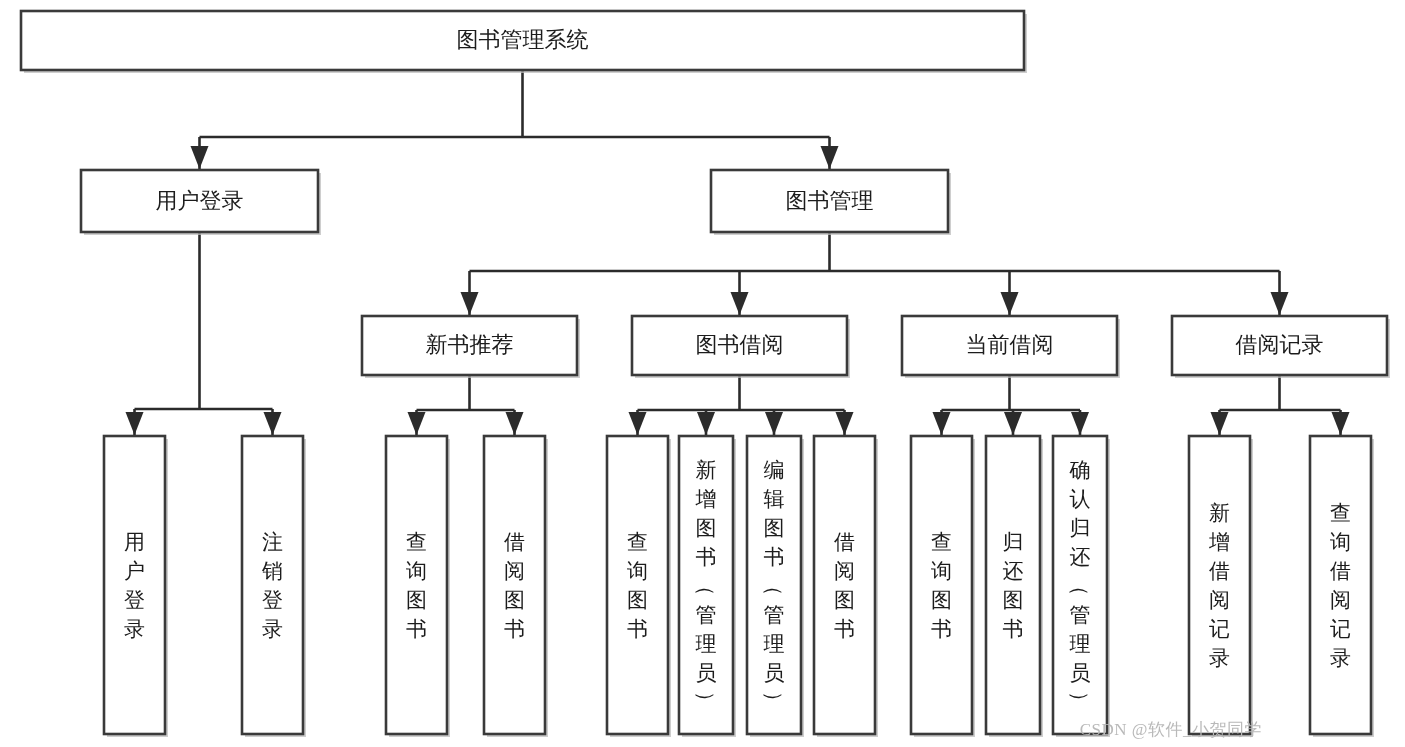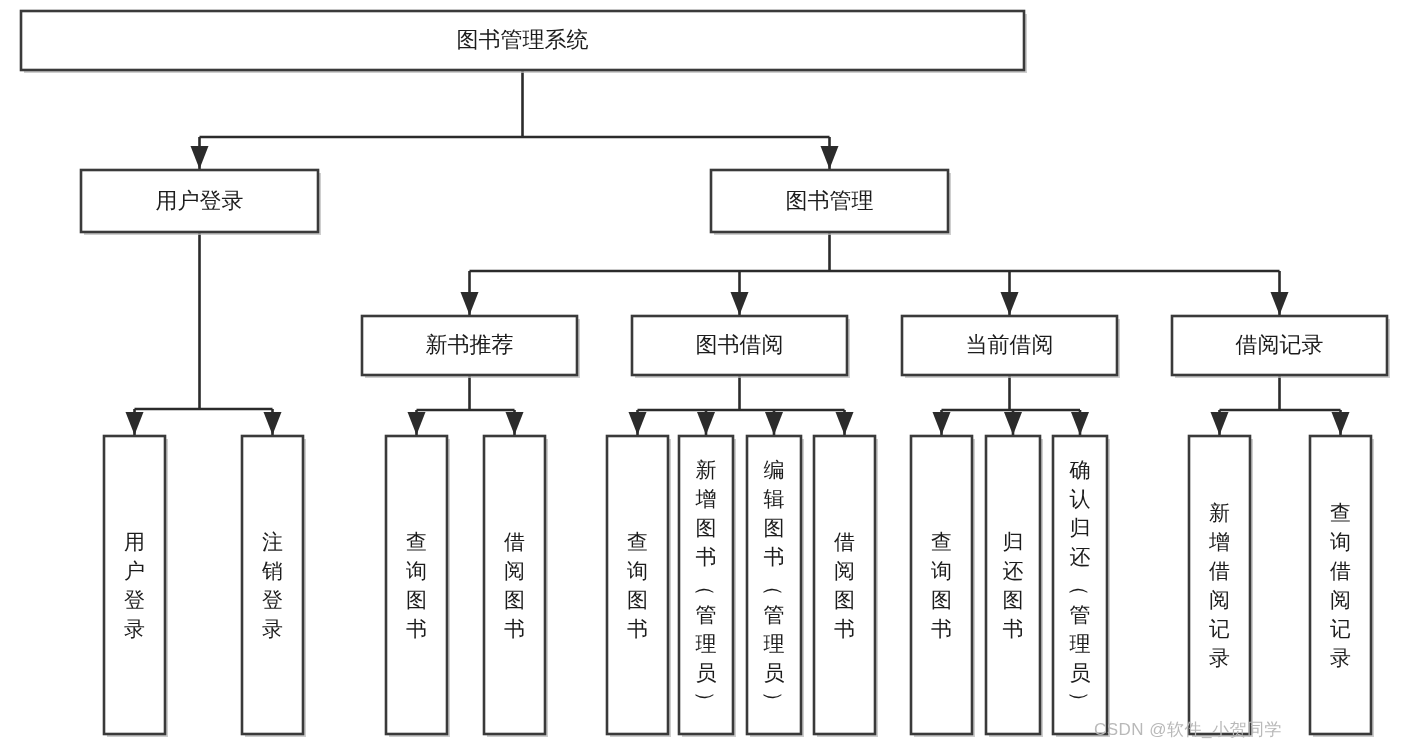--- a/index.html
+++ b/index.html
@@ -11,21 +11,20 @@
     width: 1405px;
     height: 747px;
     font-family: "Liberation Sans", "DejaVu Sans", sans-serif;
     overflow: hidden;
     position: relative;
   }
   #diagram-root {
     position: relative;
     width: 1272px;
     height: 747px;
-    padding-left: 20px;
   }
   svg.flowchart {
     position: absolute;
     top: 0;
     left: 0;
     width: 1405px;
     height: 747px;
     display: block;
   }
   .node-box {
@@ -58,21 +57,21 @@
   .node-label-v {
     font-family: "Liberation Sans", "DejaVu Sans", sans-serif;
     font-size: 21px;
     fill: #1c1c1c;
     text-anchor: middle;
   }
   .watermark {
     position: absolute;
     right: 10px;
     bottom: 6px;
-    font-family: Liberation Sans, sans-serif;
+    font-family: Liberation Serif, serif;
     font-size: 17px;
     color: #b9b9b9;
     letter-spacing: 0.5px;
     white-space: nowrap;
     user-select: none;
   }
 </style>
 </head>
 <body>
 

